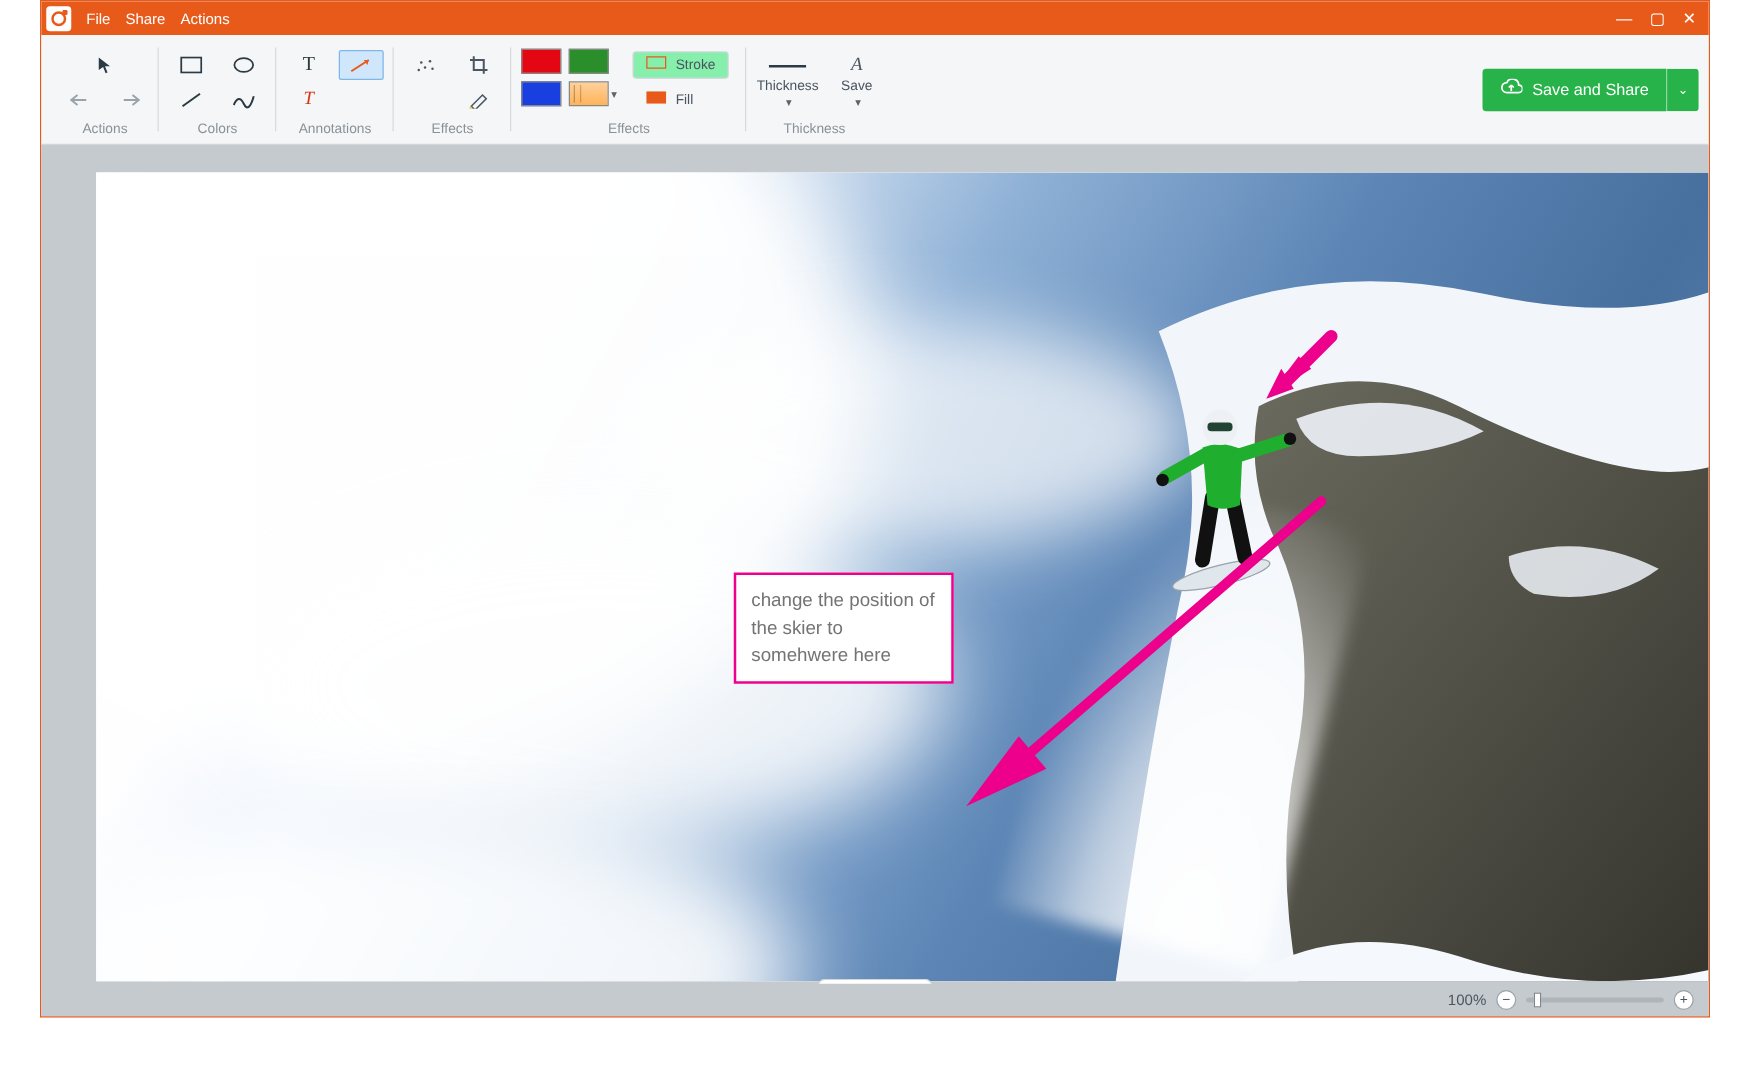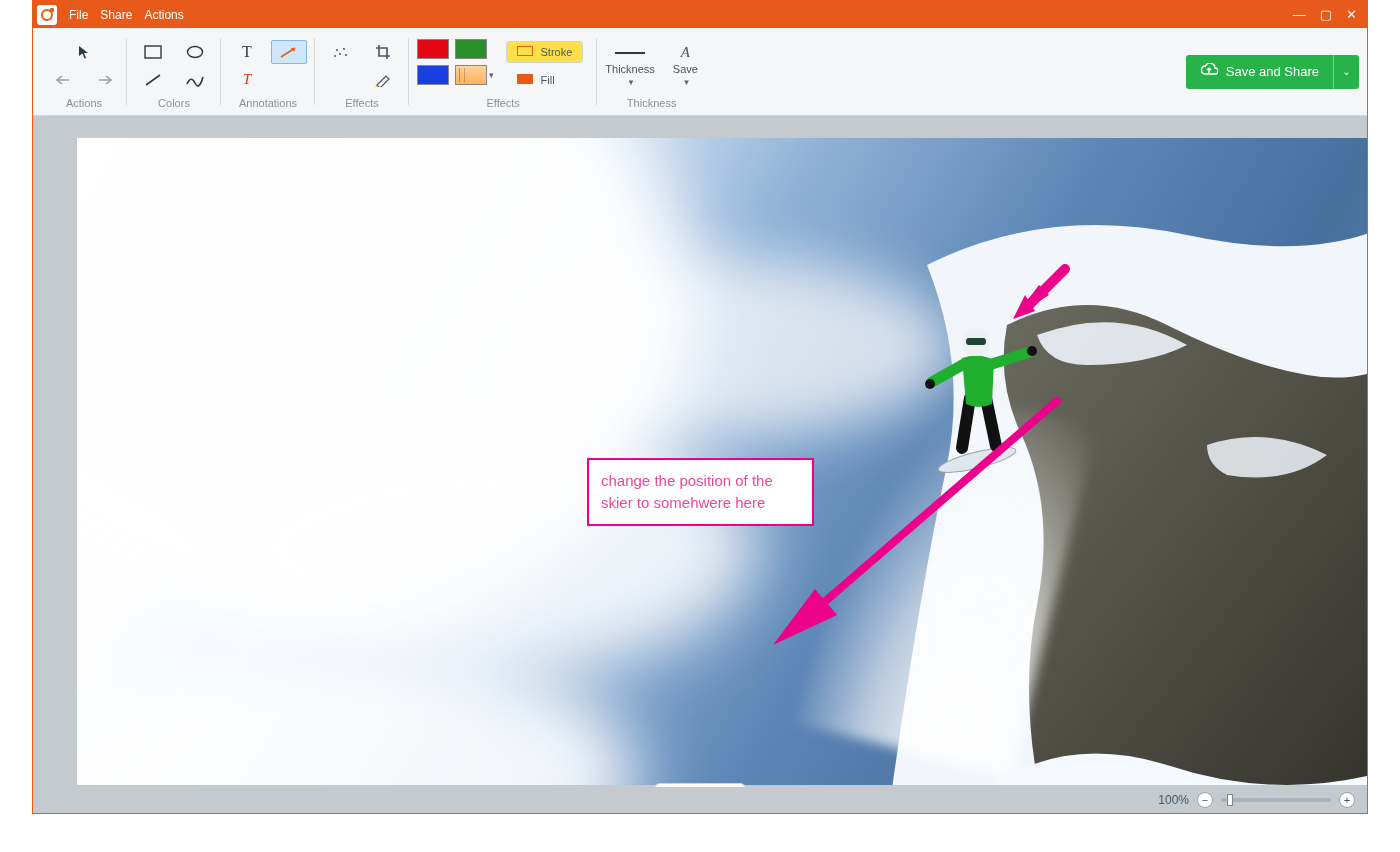--- a/index.html
+++ b/index.html
@@ -80,21 +80,21 @@
     width: 32px; height: 20px; border: 1px solid #888;
   }
 
   .stroke-fill {
     display:flex; flex-direction:column; gap:6px; padding:2px 6px;
   }
   .sf-btn {
     display:flex; align-items:center; gap:8px;
     border:1px solid #cfd6db; border-radius:3px;
     padding: 2px 10px; height:22px; font-size:11px; color:#4a5560;
-    background:#fde047;
+    background:#86efac;
   }
   .sf-btn.noborder { border-color:transparent; background:transparent; }
 
   .formatting {
     display:flex; gap:18px; align-items:flex-start;
   }
   .fmt-item { display:flex; flex-direction:column; align-items:center; gap:2px; color:#4a5560; font-size:11px; }
   .fmt-top { height:16px; display:flex; align-items:center; justify-content:center; }
 
   .save-share {
@@ -154,23 +154,23 @@
   .skier svg { width:100%; height:100%; }
 
   
   .arrow-big {
     position:absolute; right:300px; top:255px; width:300px; height:260px; pointer-events:none;
   }
   .arrow-small {
     position:absolute; right:292px; top:125px; width:70px; height:70px; pointer-events:none;
   }
   .note {
-    position:absolute; left:510px; top:320px; width:227px;
+    position:absolute; left:510px; top:320px; width:176px;
     border:2px solid #ec008c; background:#fff;
-    padding:10px 12px; color:#ec4899; font-size:15px; line-height:1.45;
+    padding:10px 12px; color:#737373; font-size:15px; line-height:1.45;
   }
 
   
   .bottombar {
     position:absolute; left:0; right:0; bottom:0; height:26px;
     background:#c4cacd;
     display:flex; justify-content:flex-end;
     gap:10px; padding:0 12px;
     font-size:12px; color:#4a5560;
   }

